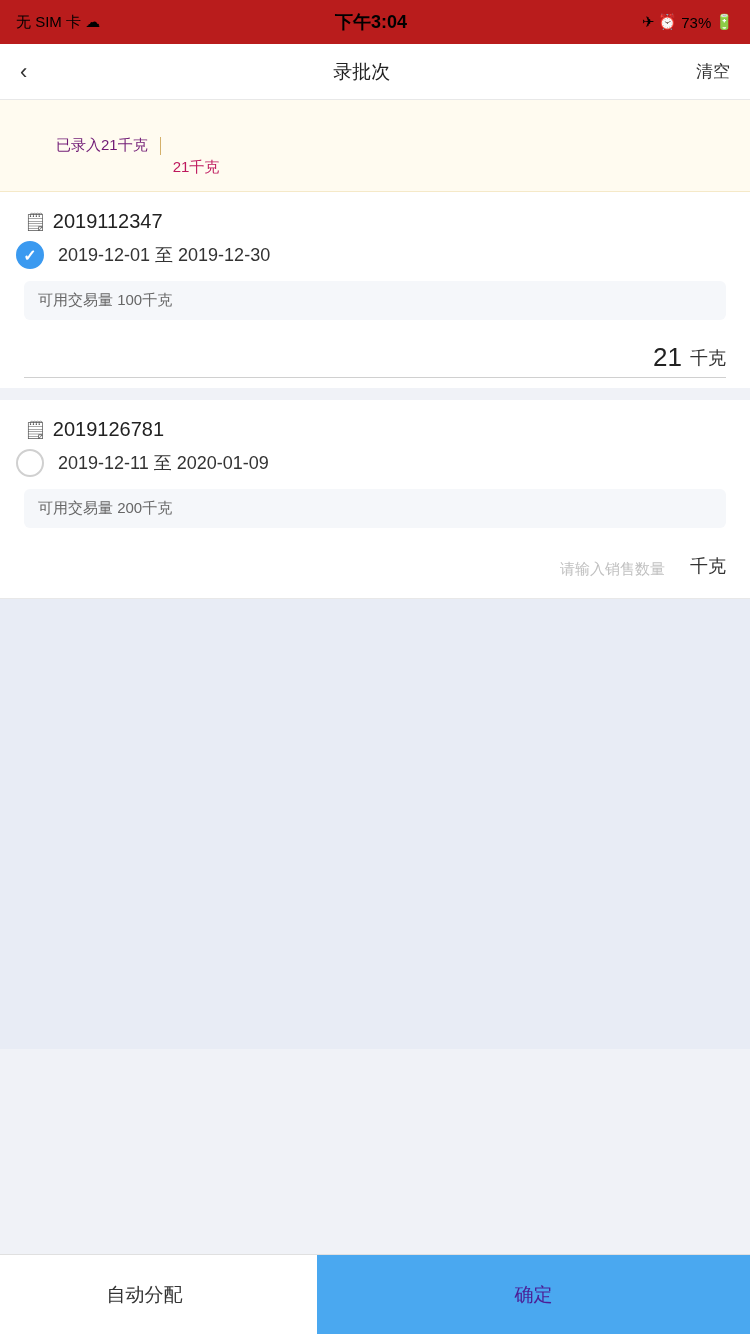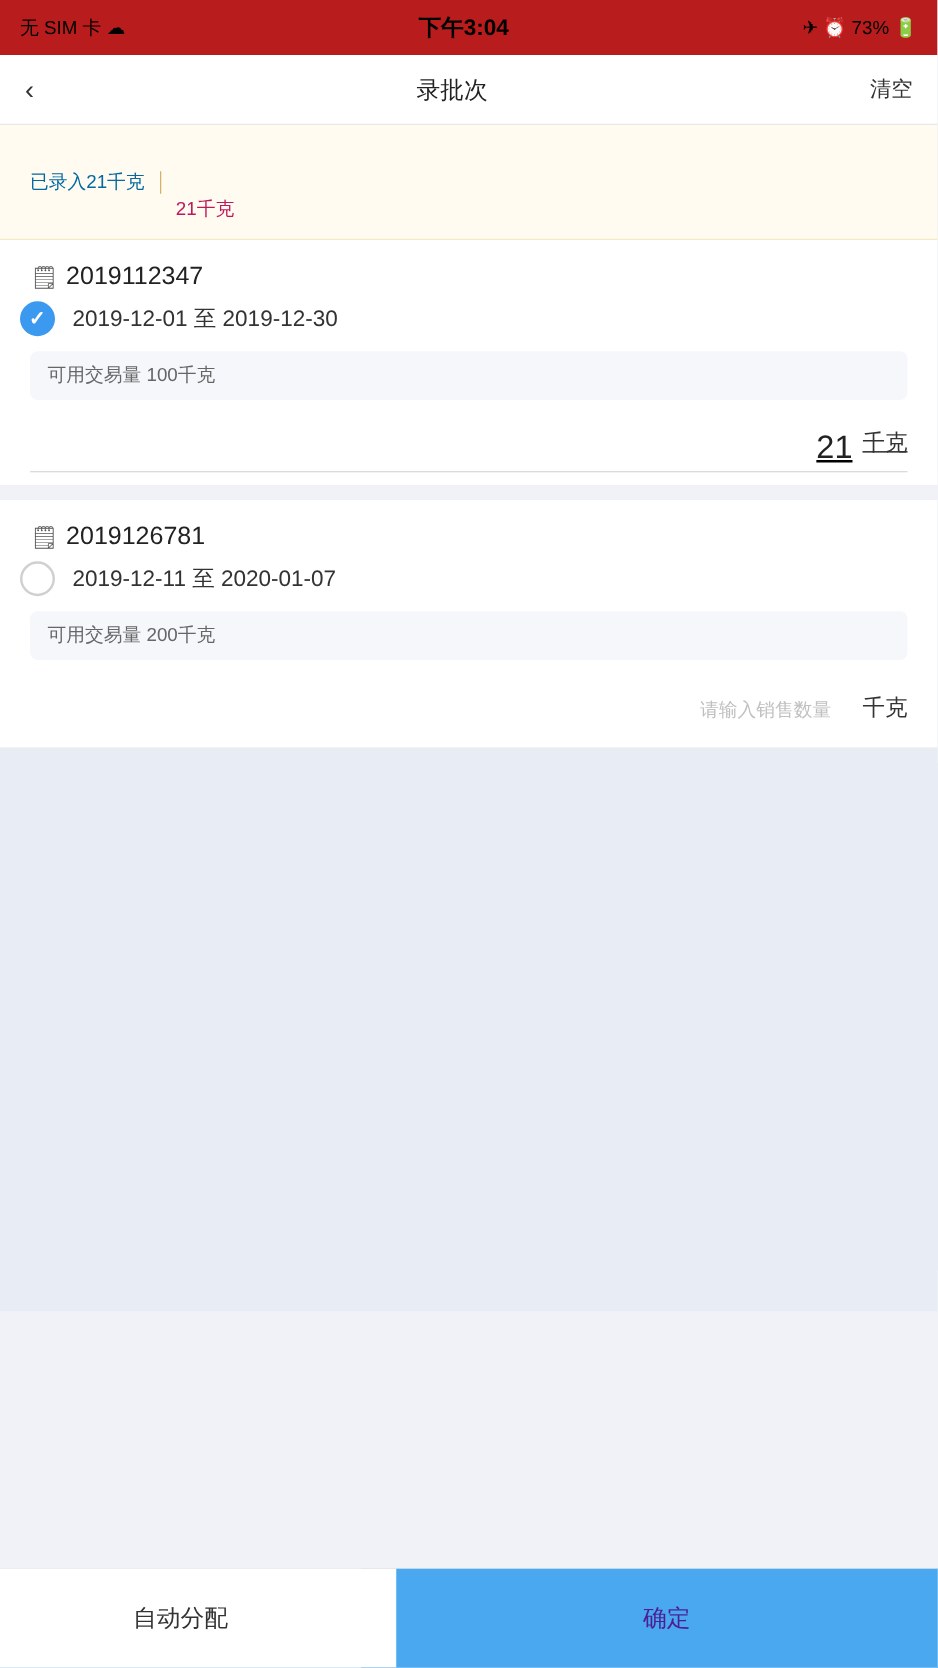--- a/index.html
+++ b/index.html
@@ -57,21 +57,22 @@
     .info-banner {
       background: #fffbf0;
       padding: 14px 24px;
       display: flex;
       align-items: center;
       gap: 12px;
       border-bottom: 1px solid #f5e9c8;
     }
     .info-label {
       font-size: 15px;
-      color: #0369a1;
+      color: #701a75;
+      margin-left: 32px;
     }
     .info-divider {
       width: 1px;
       height: 18px;
       background: #d4b06a;
     }
     .info-value {
       font-size: 15px;
       color: #be185d;
       margin-top: 44px;
@@ -214,25 +215,24 @@
       justify-content: center;
       font-size: 19px;
       color: #4c1d95;
       background: #4aa8f0;
       cursor: pointer;
       border: none;
     }
 
     .input-value-line {
       display: flex;
-      align-items: flex-start;
+      align-items: center;
       justify-content: flex-end;
       padding: 8px 24px 4px 41px;
       gap: 8px;
-      text-decoration: underline;
     }
     .qty-number {
       font-size: 26px;
       color: #222;
       font-weight: 400;
     }
   </style>
 </head>
 <body>
 
@@ -285,21 +285,21 @@
 <div class="section-gap"></div>
 
 <div class="batch-card">
   <div class="batch-header">
     <span class="batch-icon">🗒</span>
     <span class="batch-id">2019126781</span>
   </div>
   <div class="batch-date-row">
     <div class="radio-circle">
     </div>
-    <span class="batch-date-text">2019-12-11 至 2020-01-07</span>
+    <span class="batch-date-text">2019-12-11 至 2020-01-09</span>
   </div>
   <div class="available-box">可用交易量 200千克</div>
 
   <div class="input-row">
     <input class="qty-input" type="number" placeholder="请输入销售数量" style="">
     <span class="qty-unit">千克</span>
   </div>
 </div>
 
 <div class="bottom-fill" style="height: 450px;"></div>

